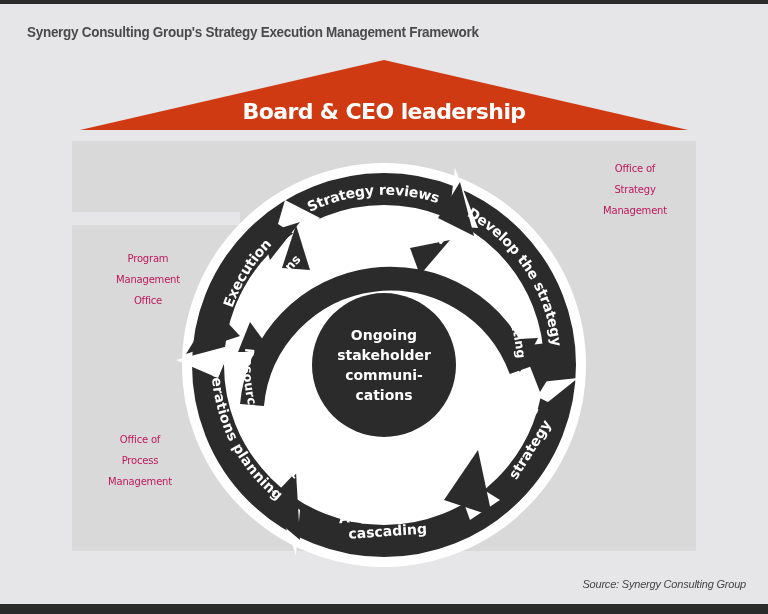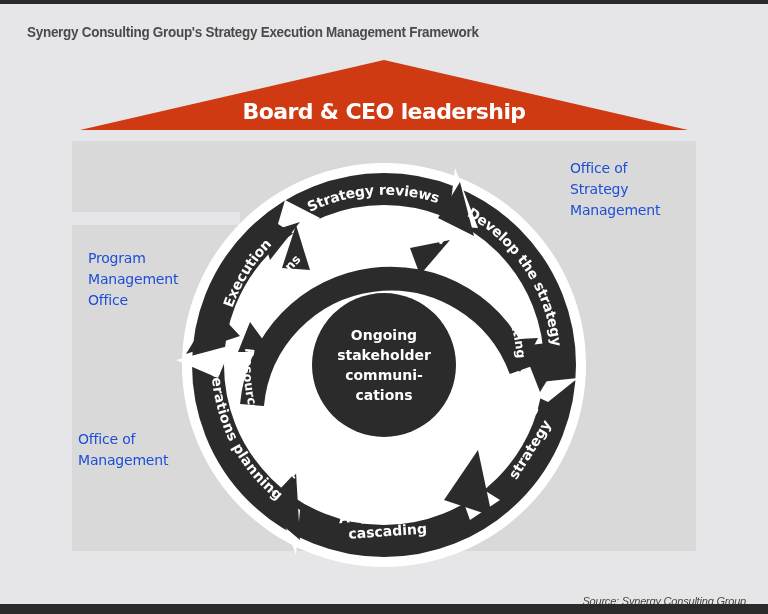--- a/index.html
+++ b/index.html
@@ -12,26 +12,26 @@
   .bottombar { position: absolute; left: 0; top: 604px; width: 768px; height: 10px; background: #2a2a2a; }
   .title {
     position: absolute; left: 27px; top: 24px;
     font-family: "Liberation Sans", sans-serif; font-weight: bold;
     font-size: 14.5px; color: #4a4a4a; letter-spacing: -0.3px;
     transform: scaleX(0.93); transform-origin: left center;
   }
   .source {
     position: absolute; right: 22px; top: 578px;
     font-family: "Liberation Sans", sans-serif; font-style: italic;
-    font-size: 11px; color: #444; letter-spacing: -0.2px; margin-top: 17px;
+    font-size: 11px; color: #444; letter-spacing: -0.2px;
   }
   svg.diagram { position: absolute; left: 0; top: 0; }
   .office-label {
-    position: absolute; text-align: left; color: #1d4ed8;
-    font-family: "DejaVu Sans", sans-serif; font-size: 14px; line-height: 21px;
+    position: absolute; text-align: center; color: #be185d;
+    font-family: "DejaVu Sans", sans-serif; font-size: 10px; line-height: 21px;
     letter-spacing: -0.2px;
   }
 </style>
 </head>
 <body>
 
 <div class="topbar"></div>
 
 <div class="title">Synergy Consulting Group's Strategy Execution Management Framework</div>
 
@@ -126,18 +126,19 @@
 </div>
 
 <div class="office-label" style="left:88px; top:248px; width:120px;">
   <div>Program</div>
   <div>Management</div>
   <div>Office</div>
 </div>
 
 <div class="office-label" style="left:78px; top:429px; width:124px;">
   <div>Office of</div>
+  <div>Process</div>
   <div>Management</div>
 </div>
 
 <div class="source">Source: Synergy Consulting Group</div>
 
 <div class="bottombar"></div>
 
 </body></html>

